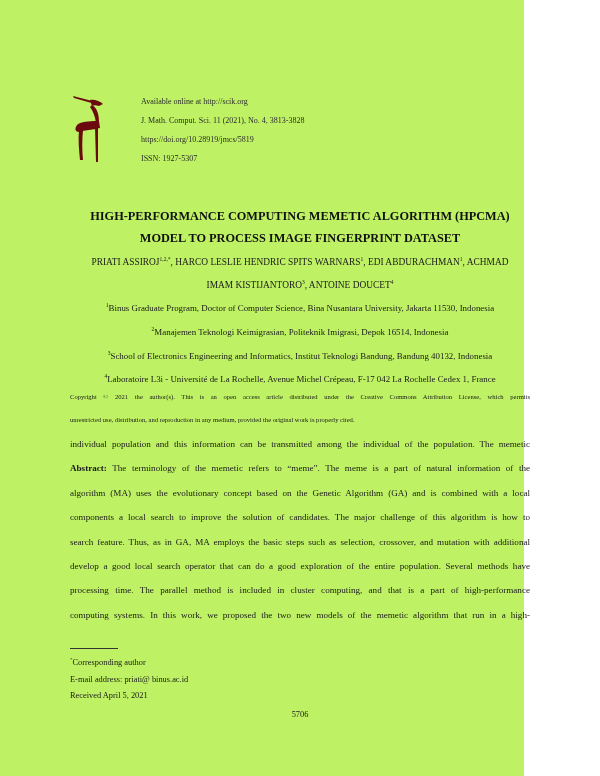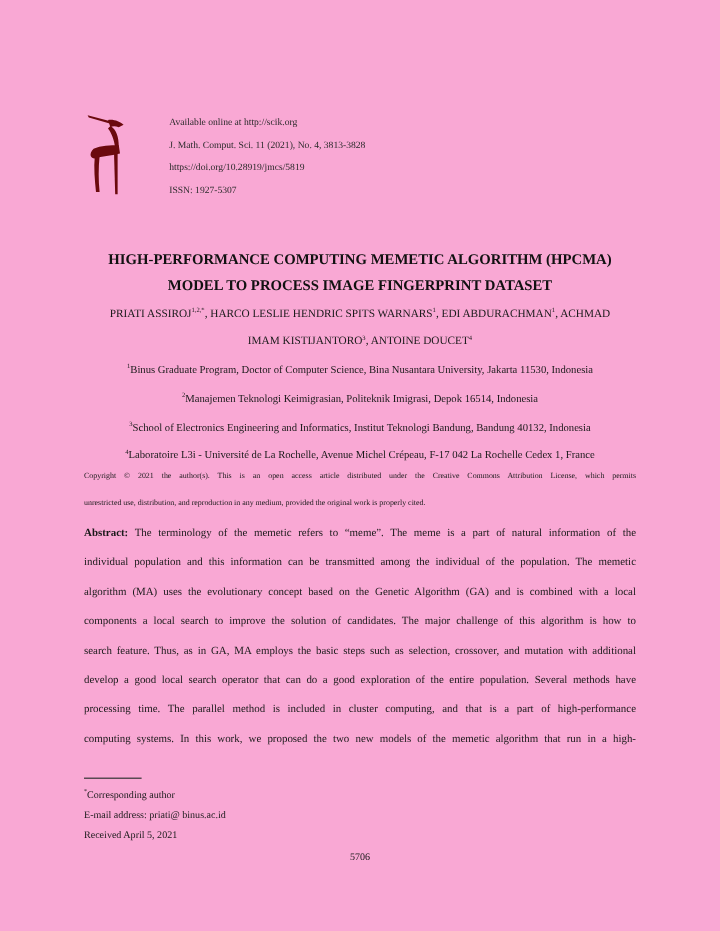--- a/index.html
+++ b/index.html
@@ -11,23 +11,23 @@
       width: 600px;
       height: 776px;
       position: relative;
       overflow: hidden;
       font-family: "Liberation Serif", "DejaVu Serif", serif;
       color: #1a1a1a;
     }
     .page {
       position: absolute;
       left: 0; top: 0;
-      width: 600px;
+      width: 524px;
       height: 776px;
-      background: #f9a8d4;
+      background: #bef264;
     }
     
     .logo {
       position: absolute;
       left: 70px;
       top: 90px;
       width: 44px;
       height: 72px;
     }
     .journal-meta {
@@ -190,22 +190,22 @@
 
   <div class="affil a1"><sup>1</sup><span>Binus Graduate Program, Doctor of Computer Science, Bina Nusantara University, Jakarta 11530, Indonesia</span></div>
   <div class="affil a2"><sup>2</sup><span>Manajemen Teknologi Keimigrasian, Politeknik Imigrasi, Depok 16514, Indonesia</span></div>
   <div class="affil a3"><sup>3</sup><span>School of Electronics Engineering and Informatics, Institut Teknologi Bandung, Bandung 40132, Indonesia</span></div>
   <div class="affil a4"><sup>4</sup><span>Laboratoire L3i - Université de La Rochelle, Avenue Michel Crépeau, F-17 042 La Rochelle Cedex 1, France</span></div>
 
   <div class="copyright c1">Copyright © 2021 the author(s). This is an open access article distributed under the Creative Commons Attribution License, which permits</div>
   <div class="copyright c2">unrestricted use, distribution, and reproduction in any medium, provided the original work is properly cited.</div>
 
   <div class="abstract">
+    <span class="abs-line">individual population and this information can be transmitted among the individual of the population. The memetic</span>
     <span class="abs-line"><span class="abs-label">Abstract:</span><span> The terminology of the memetic refers to “meme”. The meme is a part of natural information of the</span></span>
-    <span class="abs-line">individual population and this information can be transmitted among the individual of the population. The memetic</span>
     <span class="abs-line">algorithm (MA) uses the evolutionary concept based on the Genetic Algorithm (GA) and is combined with a local</span>
     <span class="abs-line">components a local search to improve the solution of candidates. The major challenge of this algorithm is how to</span>
     <span class="abs-line">search feature. Thus, as in GA, MA employs the basic steps such as selection, crossover, and mutation with additional</span>
     <span class="abs-line">develop a good local search operator that can do a good exploration of the entire population. Several methods have</span>
     <span class="abs-line">processing time. The parallel method is included in cluster computing, and that is a part of high-performance</span>
     <span class="abs-line">computing systems. In this work, we proposed the two new models of the memetic algorithm that run in a high-</span>
   </div>
 
   <div class="footnote-rule"></div>
   <div class="footnotes">

